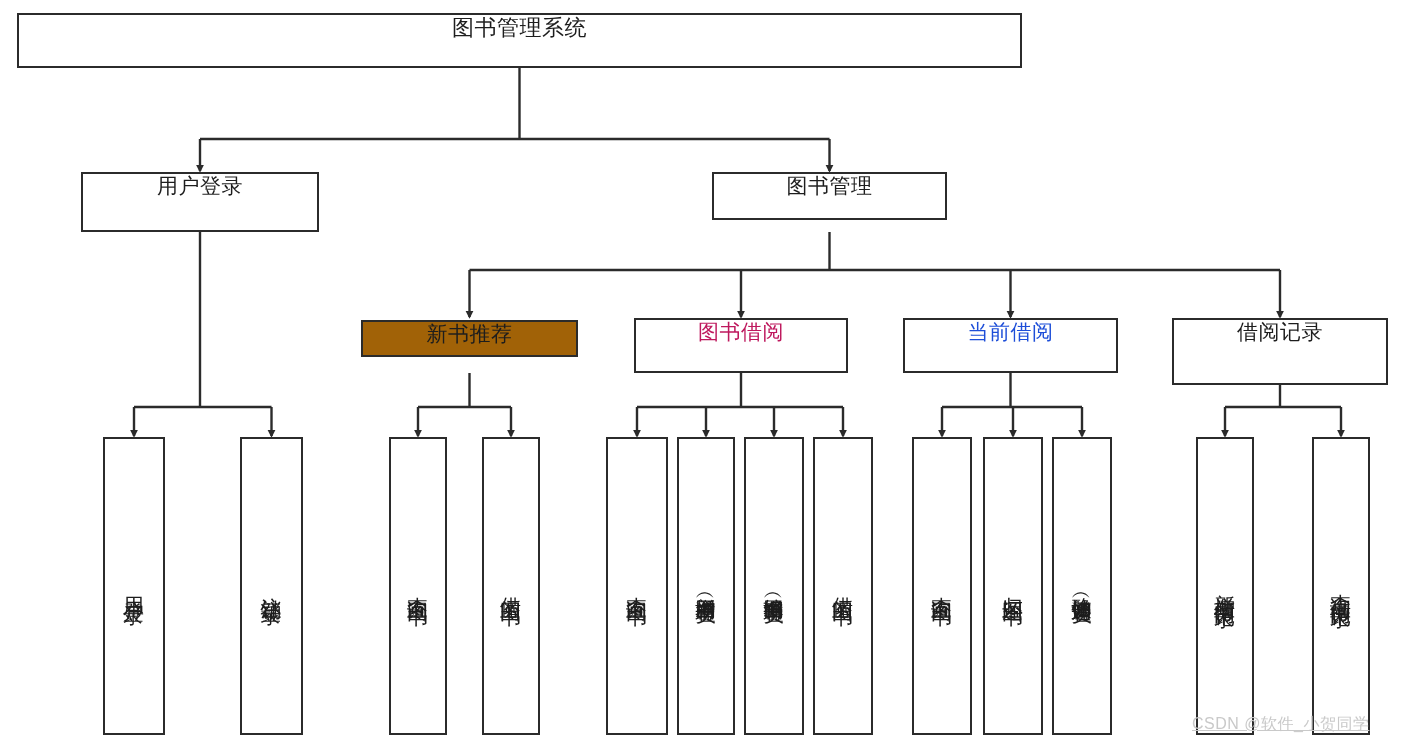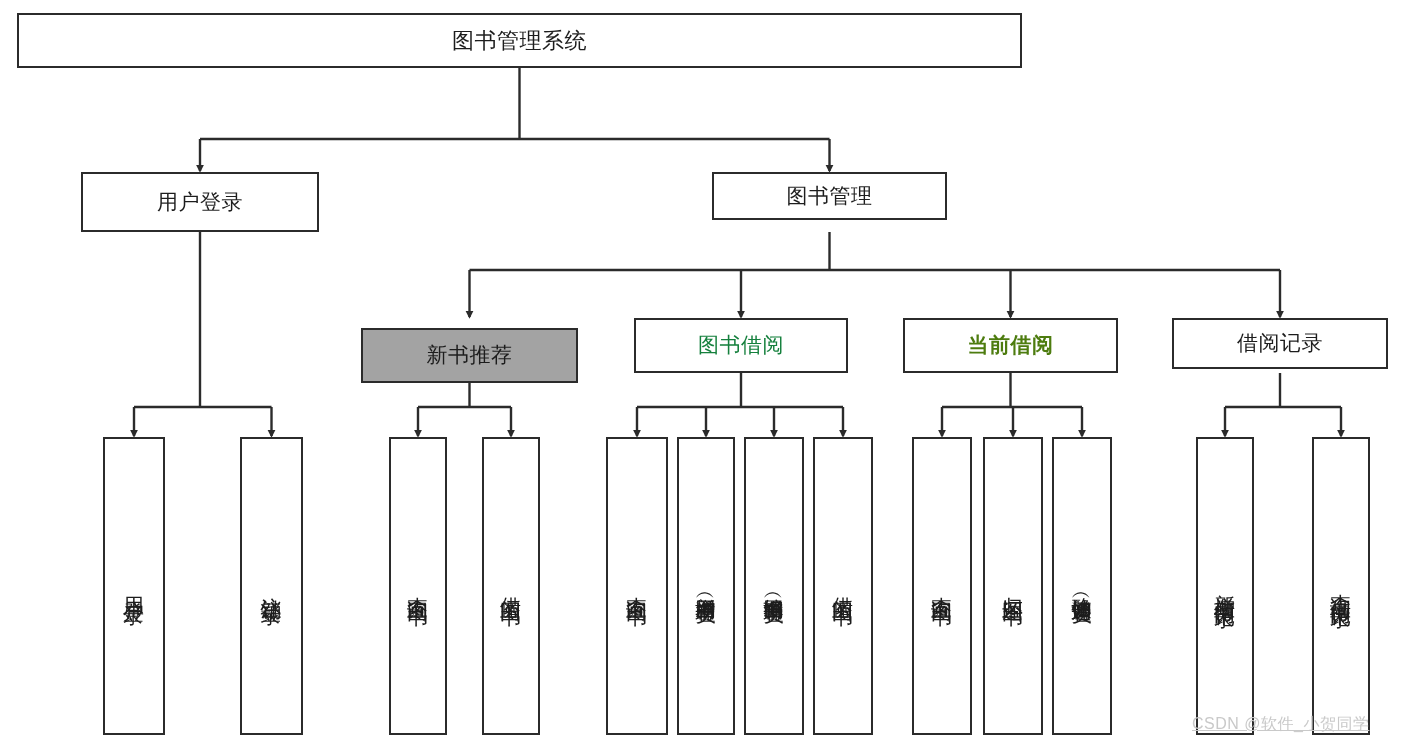--- a/index.html
+++ b/index.html
@@ -14,21 +14,20 @@
   }
   #canvas{position:absolute;left:0;top:0;width:1405px;height:747px;}
   #edges{position:absolute;left:0;top:0;width:1405px;height:747px;pointer-events:none;}
 
   .node{
     position:absolute;
     box-sizing:border-box;
     background:#ffffff;
     border:2.2px solid #2b2b2b;
     display:flex;
-    align-items:center;
     justify-content:center;
     text-align:center;
   }
   .node .label{
     font-size:21px;
     line-height:1.15;
     letter-spacing:0.5px;
     color:#1d1d1d;
     white-space:nowrap;
   }
@@ -113,30 +112,30 @@
   <div id="nodes">
       <div class="node root" style="left: 17px; top: 13px; width: 1005px; height: 55px; border-color: rgb(43, 43, 43); background: rgb(255, 255, 255);">
         <span class="label" style="color: rgb(29, 29, 29);">图书管理系统</span>
       </div>
       <div class="node" style="left: 81px; top: 172px; width: 238px; height: 60px; border-color: rgb(43, 43, 43); background: rgb(255, 255, 255);">
         <span class="label" style="color: rgb(29, 29, 29);">用户登录</span>
       </div>
       <div class="node" style="left: 712px; top: 172px; width: 235px; height: 48px; border-color: rgb(43, 43, 43); background: rgb(255, 255, 255);">
         <span class="label" style="color: rgb(29, 29, 29);">图书管理</span>
       </div>
-      <div class="node" style="left: 361px; top: 328px; width: 217px; height: 55px; border-color: rgb(43, 43, 43); background: #a3a3a3;">
+      <div class="node" style="left: 361px; top: 320px; width: 217px; height: 37px; border-color: rgb(43, 43, 43); background: #a16207;">
         <span class="label" style="color: rgb(29, 29, 29);">新书推荐</span>
       </div>
       <div class="node" style="left: 634px; top: 318px; width: 214px; height: 55px; border-color: rgb(43, 43, 43); background: rgb(255, 255, 255);">
-        <span class="label" style="color: #15803d;">图书借阅</span>
+        <span class="label" style="color: #be185d;">图书借阅</span>
       </div>
       <div class="node" style="left: 903px; top: 318px; width: 215px; height: 55px; border-color: rgb(43, 43, 43); background: rgb(255, 255, 255);">
-        <span class="label" style="color: #4d7c0f; font-weight: bold;">当前借阅</span>
+        <span class="label" style="color: #1d4ed8;">当前借阅</span>
       </div>
-      <div class="node" style="left: 1172px; top: 318px; width: 216px; height: 51px; border-color: rgb(43, 43, 43); background: rgb(255, 255, 255);">
+      <div class="node" style="left: 1172px; top: 318px; width: 216px; height: 67px; border-color: rgb(43, 43, 43); background: rgb(255, 255, 255);">
         <span class="label" style="color: rgb(29, 29, 29);">借阅记录</span>
       </div>
       <div class="node vertical" style="left: 103px; top: 437px; width: 62px; height: 298px; border-color: rgb(43, 43, 43); background: rgb(255, 255, 255);">
         <span class="label" style="color: rgb(29, 29, 29);">用户登录</span>
       </div>
       <div class="node vertical" style="left: 240px; top: 437px; width: 63px; height: 298px; border-color: rgb(43, 43, 43); background: rgb(255, 255, 255);">
         <span class="label" style="color: rgb(29, 29, 29);">注销登录</span>
       </div>
       <div class="node vertical" style="left: 389px; top: 437px; width: 58px; height: 298px; border-color: rgb(43, 43, 43); background: rgb(255, 255, 255);">
         <span class="label" style="color: rgb(29, 29, 29);">查询图书</span>

